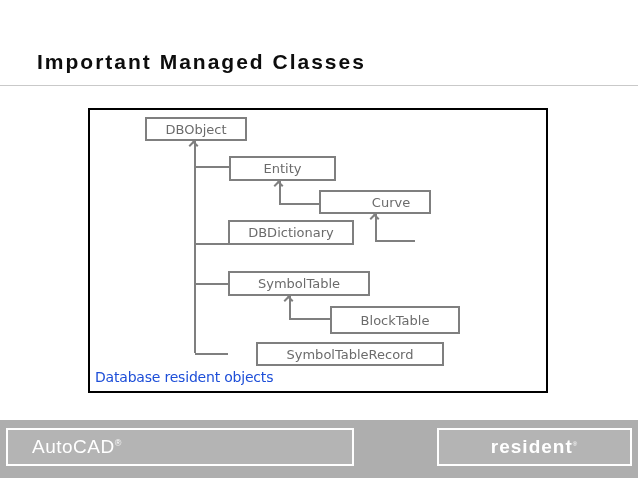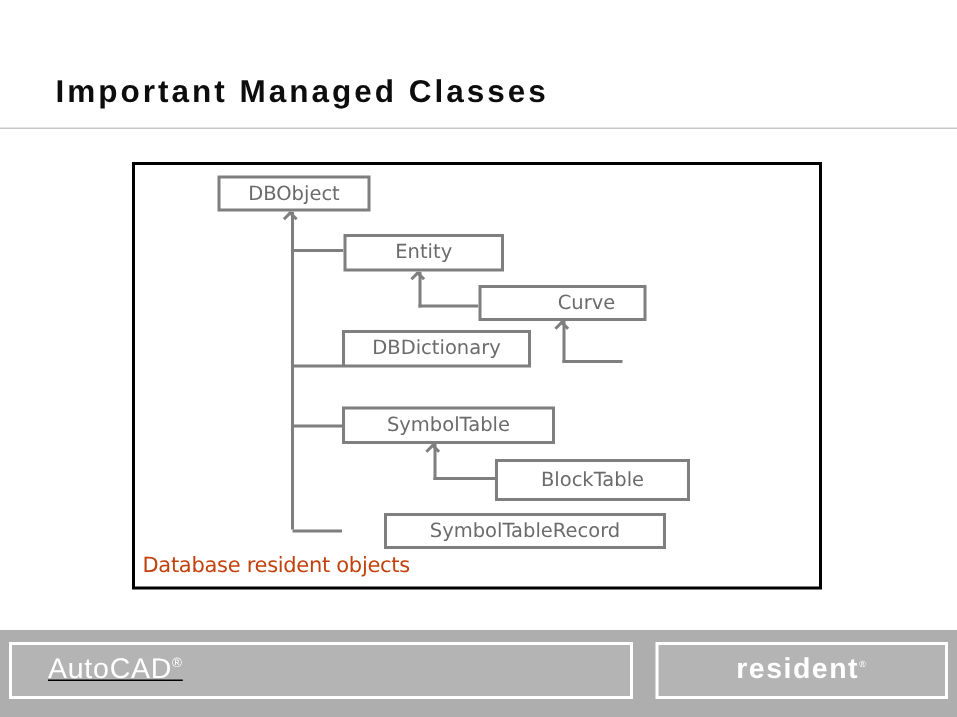--- a/index.html
+++ b/index.html
@@ -38,35 +38,35 @@
     white-space: nowrap;
   }
   .edge { position: absolute; background: #7f7f7f; }
   .arrow-up {
     position: absolute; width: 7px; height: 7px;
     border-top: 2px solid #7f7f7f; border-left: 2px solid #7f7f7f;
     transform: rotate(45deg); box-sizing: border-box;
   }
   .caption {
     position: absolute; left: 5px; top: 259px;
-    color: #c2410c; font-size: 14px; letter-spacing: -0.2px;
+    color: #1d4ed8; font-size: 14px; letter-spacing: -0.2px;
     font-family: "DejaVu Sans", sans-serif; white-space: nowrap;
   }
 
   
   .footer-band {
     position: absolute; left: 0; top: 420px;
     width: 638px; height: 58px; background: #aeaeae;
   }
   .footer-panel {
     position: absolute; top: 8px; height: 38px;
     border: 2px solid #ffffff; background: #b4b4b4;
     box-sizing: border-box; display: flex; align-items: center;
   }
-  .panel-left  { left: 6px;  width: 416px; padding-left: 24px; text-decoration: underline; }
+  .panel-left  { left: 6px;  width: 348px; padding-left: 24px; }
   .panel-right { left: 437px; width: 195px; justify-content: center; }
   .product-name {
     color: #ffffff; font-size: 19px; letter-spacing: 0.5px; white-space: nowrap;
   }
   .product-name sup { font-size: 9px; }
   .brand-name {
     color: #ffffff; font-size: 19px; font-weight: bold;
     letter-spacing: 1px; white-space: nowrap;
   }
   .brand-name sup { font-size: 6px; font-weight: normal; }

